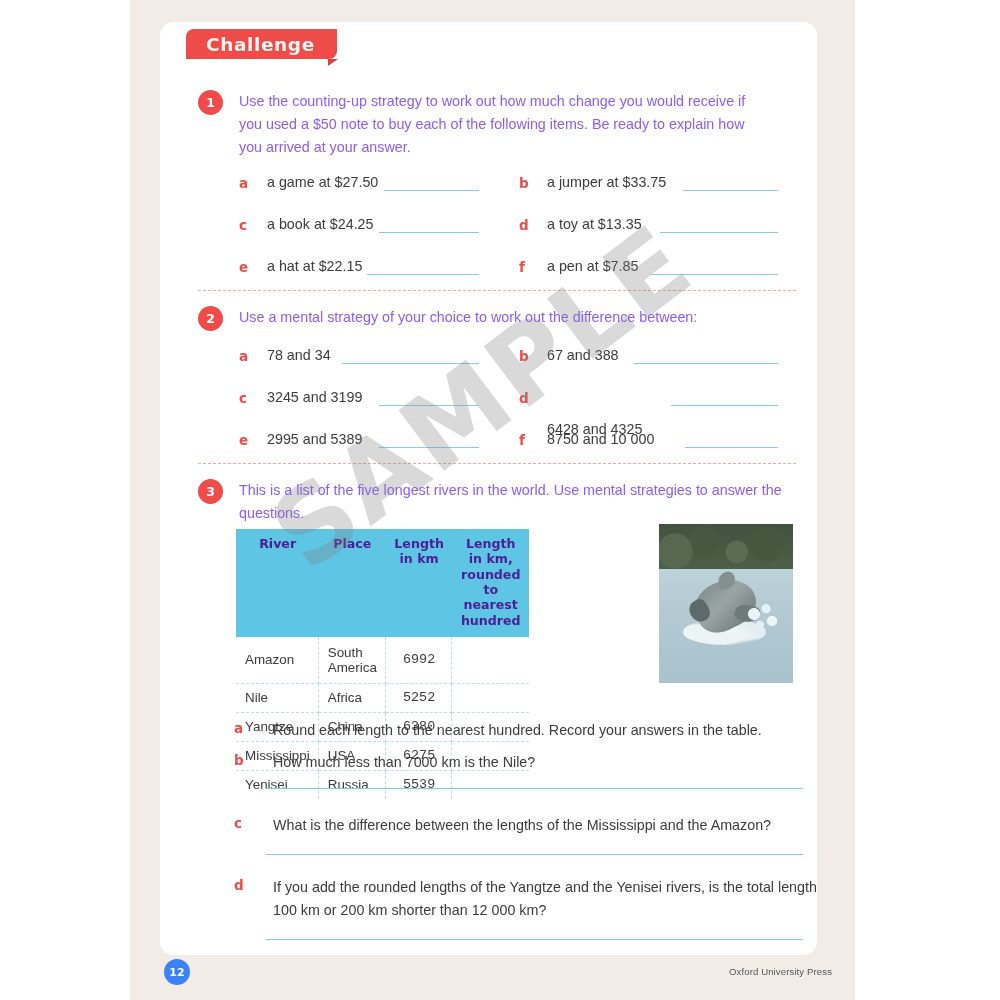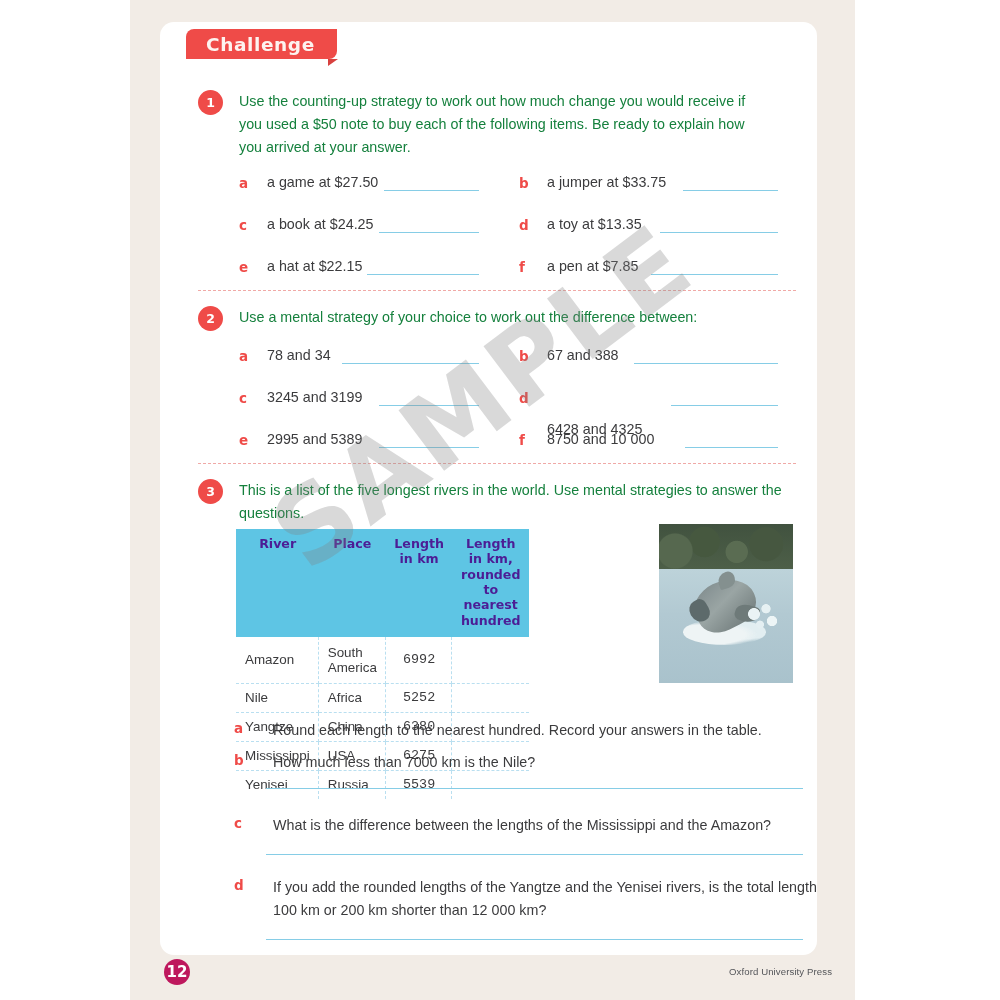--- a/index.html
+++ b/index.html
@@ -49,21 +49,21 @@
   .qnum {
     position: absolute; left: 0; top: 0;
     width: 25px; height: 25px; border-radius: 50%;
     background: #ef4b48; color: #fff;
     font-size: 12.5px; font-weight: bold;
     display: flex; align-items: center; justify-content: center;
     font-family: "DejaVu Sans", sans-serif;
   }
   .qtext {
     position: absolute; left: 41px; top: 0;
-    font-size: 14.3px; color: #15803d; line-height: 1.62;
+    font-size: 14.3px; color: #8b5cf6; line-height: 1.62;
     font-family: "Liberation Sans", sans-serif;
   }
 
   
   .subgrid { position: absolute; left: 41px; }
   .subrow { position: relative; height: 42px; }
   .sublet {
     position: absolute; color: #ef4b48; font-weight: bold;
     font-size: 13.5px; font-family: "DejaVu Sans", sans-serif;
   }
@@ -184,22 +184,22 @@
     transform: rotate(-37deg);
     transform-origin: left center;
     font-family: "DejaVu Sans", sans-serif;
     white-space: nowrap;
   }
 
   
   .page-badge {
     position: absolute; left: 164px; top: 959px;
     width: 26px; height: 26px; border-radius: 50%;
-    background: #be185d; color: #ffffff;
-    font-size: 15px; font-weight: bold;
+    background: #3b82f6; color: #ffffff;
+    font-size: 11px; font-weight: bold;
     display: flex; align-items: center; justify-content: center;
     font-family: "DejaVu Sans", sans-serif;
   }
   .publisher {
     position: absolute; left: 729px; top: 966px;
     font-size: 9.6px; color: #55565a; letter-spacing: .1px;
   }
 </style>
 </head>
 <body>

